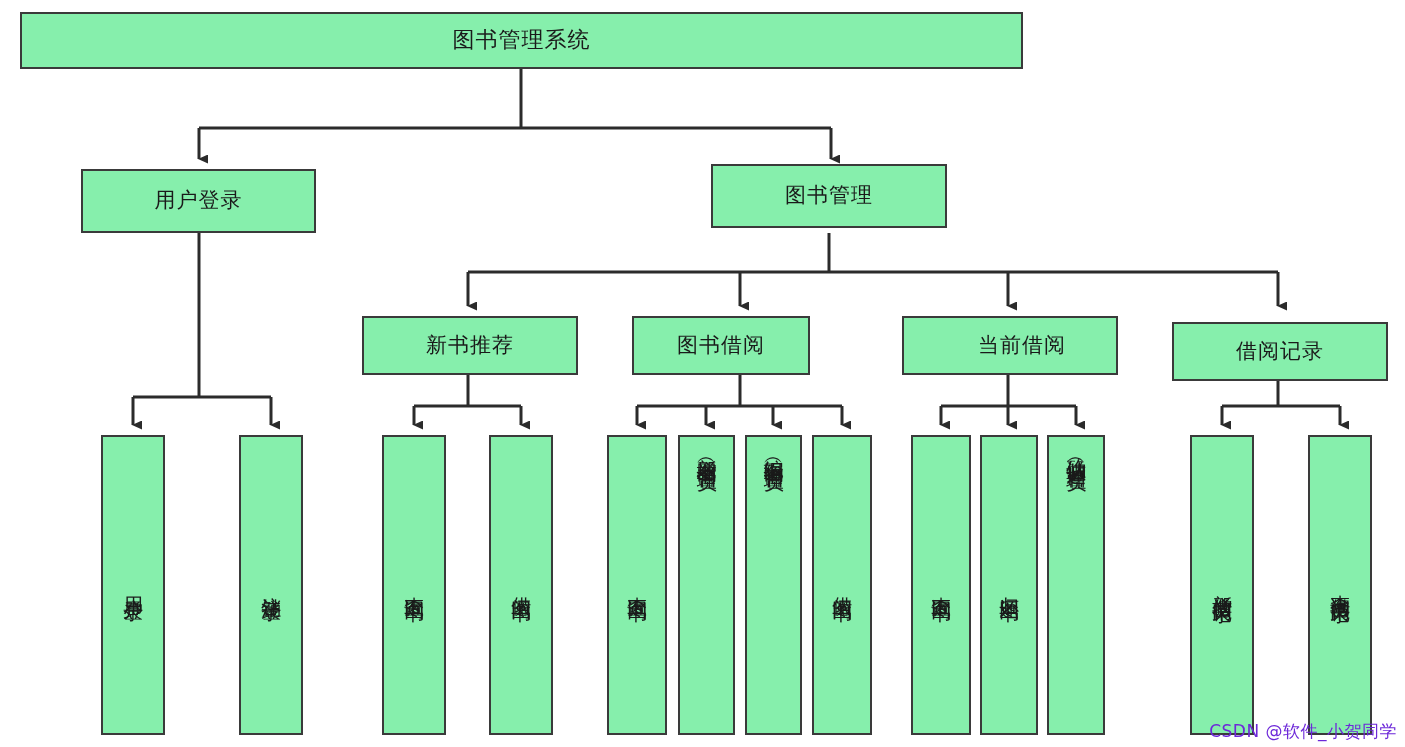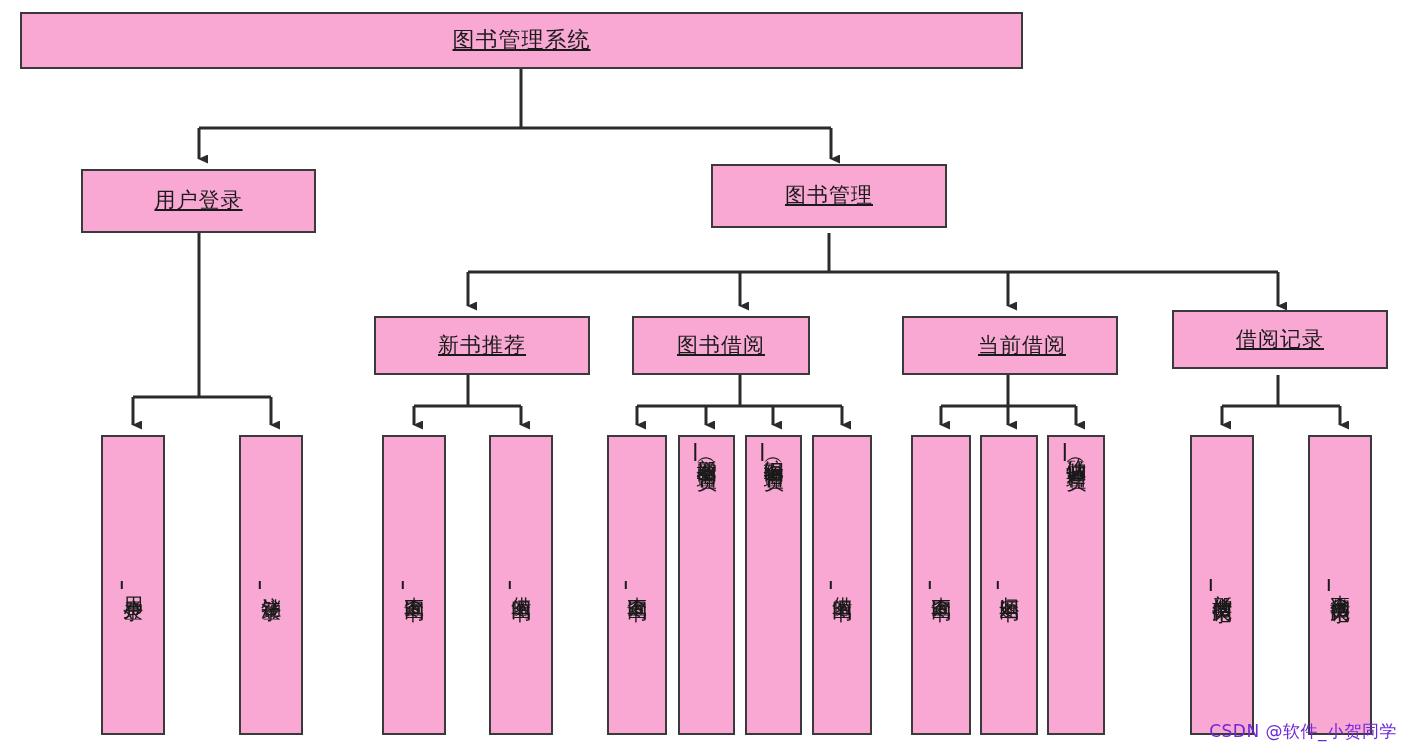--- a/index.html
+++ b/index.html
@@ -17,27 +17,26 @@
   }
   svg.lines{
     position:absolute;
     left:0; top:0;
     width:1405px; height:747px;
     pointer-events:none;
   }
   .node{
     position:absolute;
     box-sizing:border-box;
-    background:#f9a8d4;
+    background:#86efac;
     border:2.5px solid #3a3a3a;
     display:flex;
     align-items:center;
     justify-content:center;
     color:#1a1a1a;
-    text-decoration:underline;
   }
   .node-h{            
     font-size:21px;
     letter-spacing:1px;
     line-height:1.2;
   }
   .node-root{
     font-size:22px;
   }
   .node-v{            
@@ -131,30 +130,30 @@
     <span>图书管理系统</span>
   </div>
 
   <div class="node node-h" style="left:81px;top:169px;width:235px;height:64px;">
     <span>用户登录</span>
   </div>
   <div class="node node-h" style="left:711px;top:164px;width:236px;height:64px;">
     <span>图书管理</span>
   </div>
 
-  <div class="node node-h" style="left:362px;top:316px;width:216px;height:59px;margin-left:12px;">
+  <div class="node node-h" style="left:362px;top:316px;width:216px;height:59px;">
     <span>新书推荐</span>
   </div>
   <div class="node node-h" style="left:632px;top:316px;width:178px;height:59px;">
     <span>图书借阅</span>
   </div>
   <div class="node node-h" style="left:902px;top:316px;width:216px;height:59px;padding-left:24px;">
     <span>当前借阅</span>
   </div>
-  <div class="node node-h" style="left:1172px;top:310px;width:216px;height:59px;">
+  <div class="node node-h" style="left:1172px;top:322px;width:216px;height:59px;">
     <span>借阅记录</span>
   </div>
 
   <div class="node node-v" style="left:101px;top:435px;width:64px;height:300px;">
     <span class="vtext vtext-center">用户登录</span>
   </div>
   <div class="node node-v" style="left:239px;top:435px;width:64px;height:300px;">
     <span class="vtext vtext-center">注销登录</span>
   </div>
 

